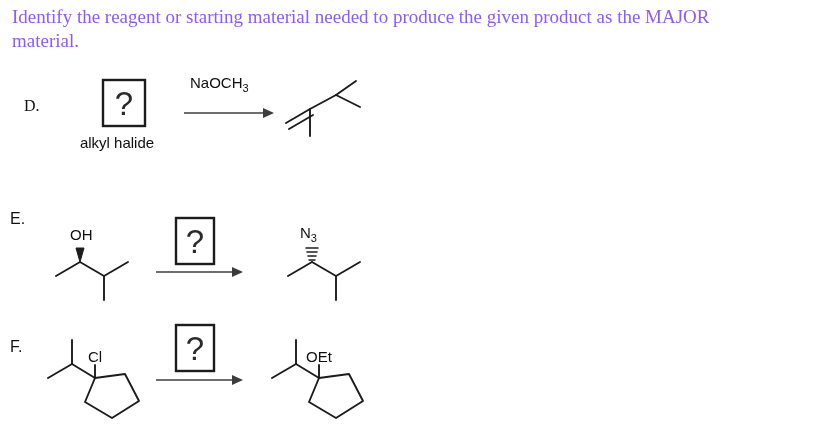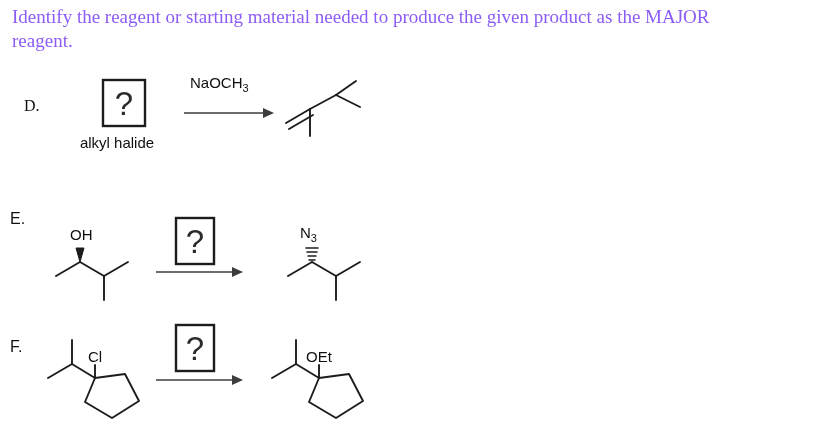--- a/index.html
+++ b/index.html
@@ -26,21 +26,21 @@
   .arrow line { stroke:#3c3c3c; stroke-width:1.7; }
   .arrow polygon { fill:#3c3c3c; stroke:none; }
 </style>
 </head>
 <body>
 
 <div class="page">
 
   <div class="title">
     <div>Identify the reagent or starting material needed to produce the given product as the MAJOR</div>
-    <div>reagent.</div>
+    <div>material.</div>
   </div>
 
   <svg class="art" width="827" height="426" viewBox="0 0 827 426">
 
     <g>
       <text x="24" y="111" class="plabel serif">D.</text>
 
       <rect x="103" y="80" width="42" height="46" class="qbox"></rect>
       <text x="124" y="115" text-anchor="middle" class="qmark">?</text>
       <text x="117" y="148" text-anchor="middle" class="chem">alkyl halide</text>

